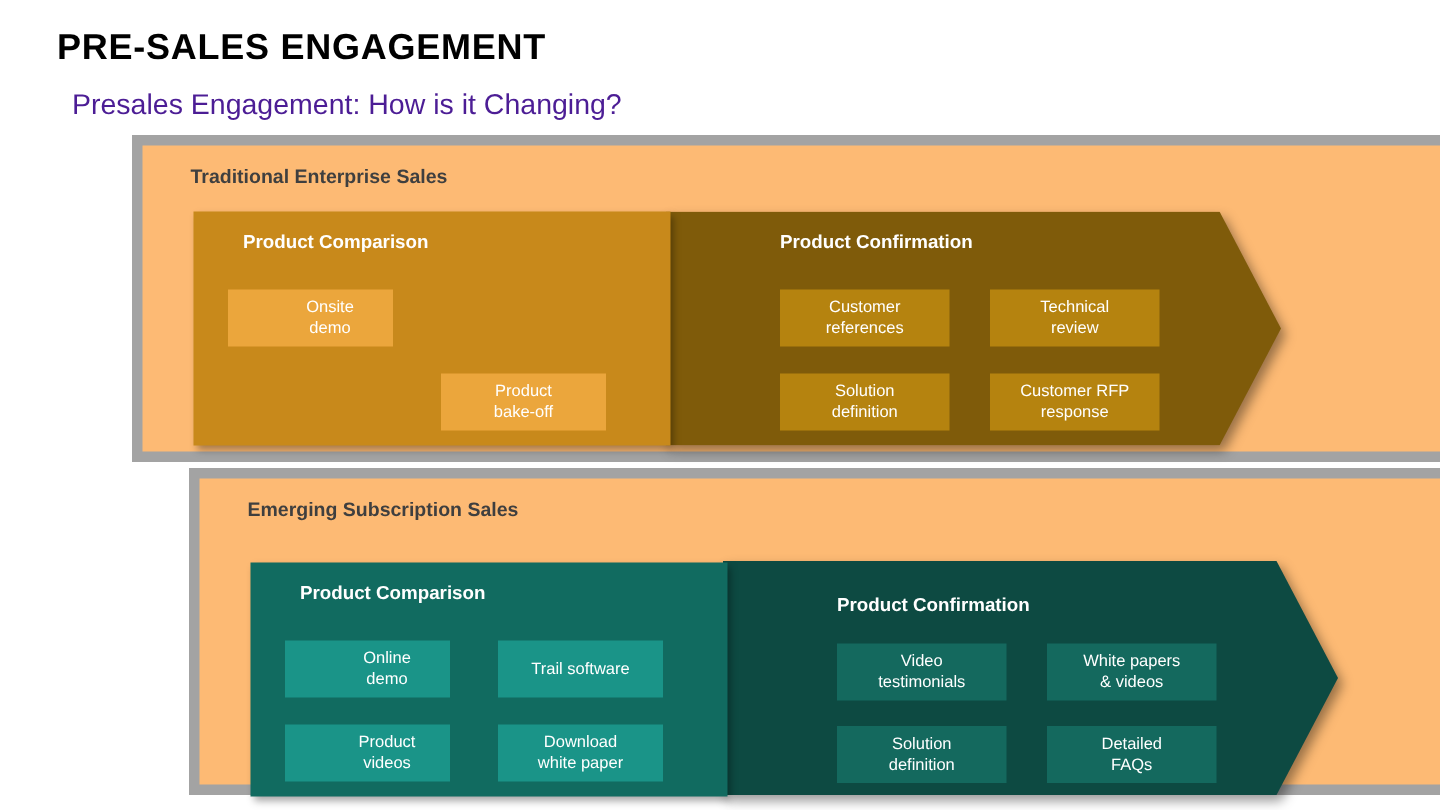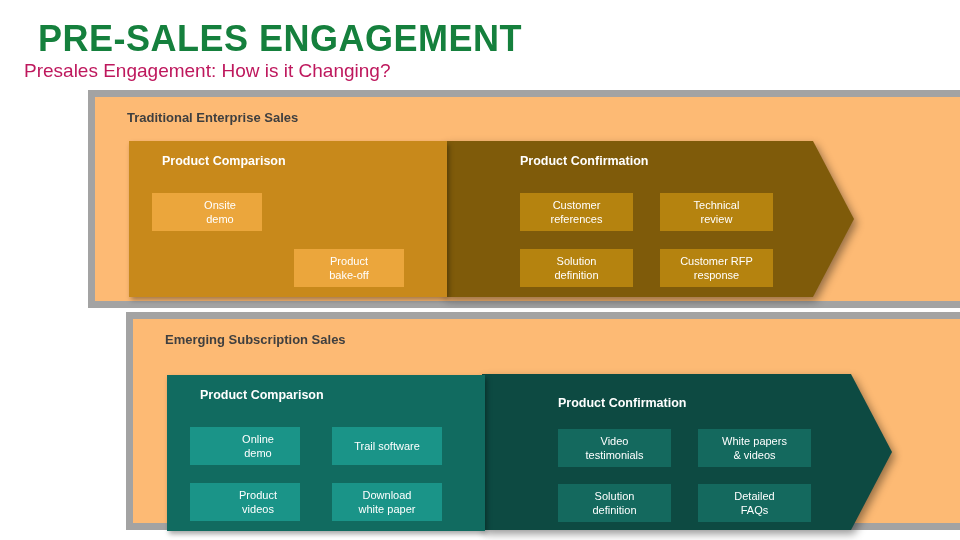--- a/index.html
+++ b/index.html
@@ -7,25 +7,25 @@
   body {
     font-family: "Liberation Sans", "DejaVu Sans", sans-serif;
     background:#ffffff;
     position:relative;
     overflow:hidden;
   }
   .slide { position:absolute; inset:0; background:#ffffff; }
 
   .slide-title {
     position:absolute; left:38px; top:18px;
-    font-size:36px; font-weight:bold; color:#15803d; letter-spacing:0.5px;
+    font-size:24px; font-weight:bold; color:#000000; letter-spacing:0.5px;
   }
   .slide-subtitle {
-    position:absolute; left:24px; top:60px;
-    font-size:19px; color:#be185d;
+    position:absolute; left:48px; top:60px;
+    font-size:19px; color:#4c1d95;
   }
 
   .panel {
     position:absolute; left:88px; width:919px; height:218px;
     background:#fdba74; border:7px solid #a3a3a3;
   }
   .panel-1 { top:90px; }
   .panel-2 { top:312px;margin-left:38px; }
   .panel-header {
     position:absolute; left:32px; top:13px;

